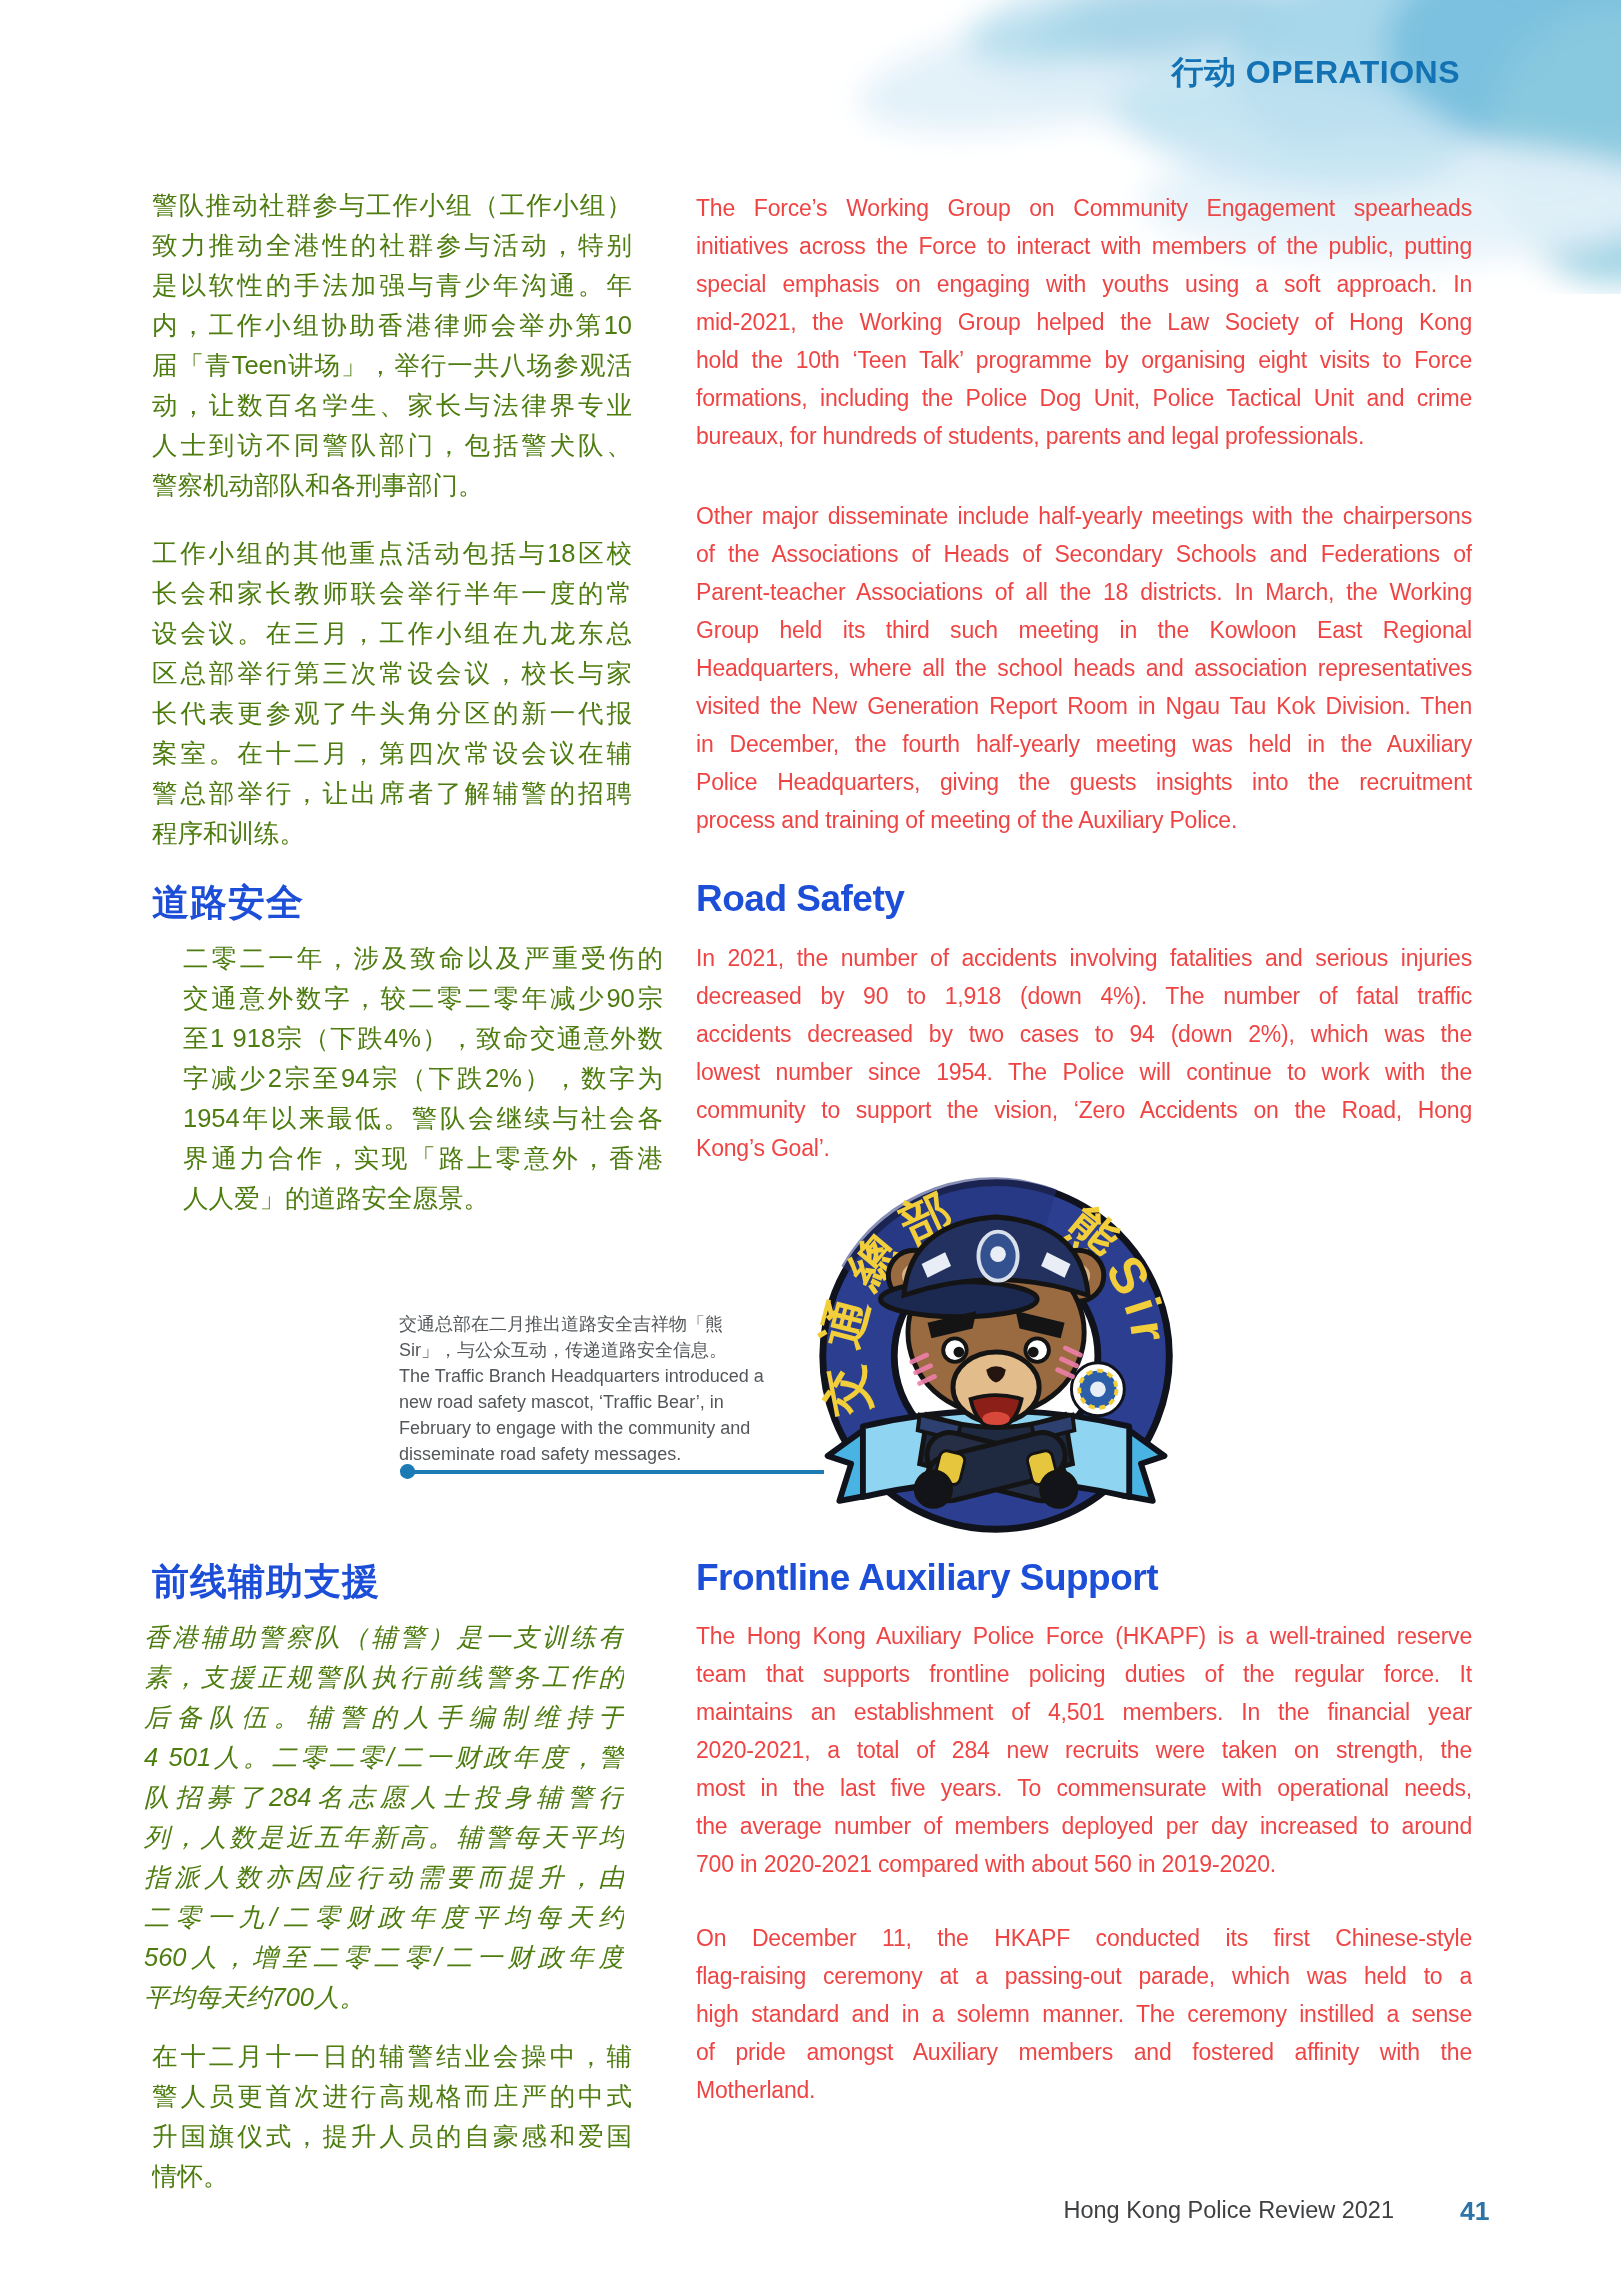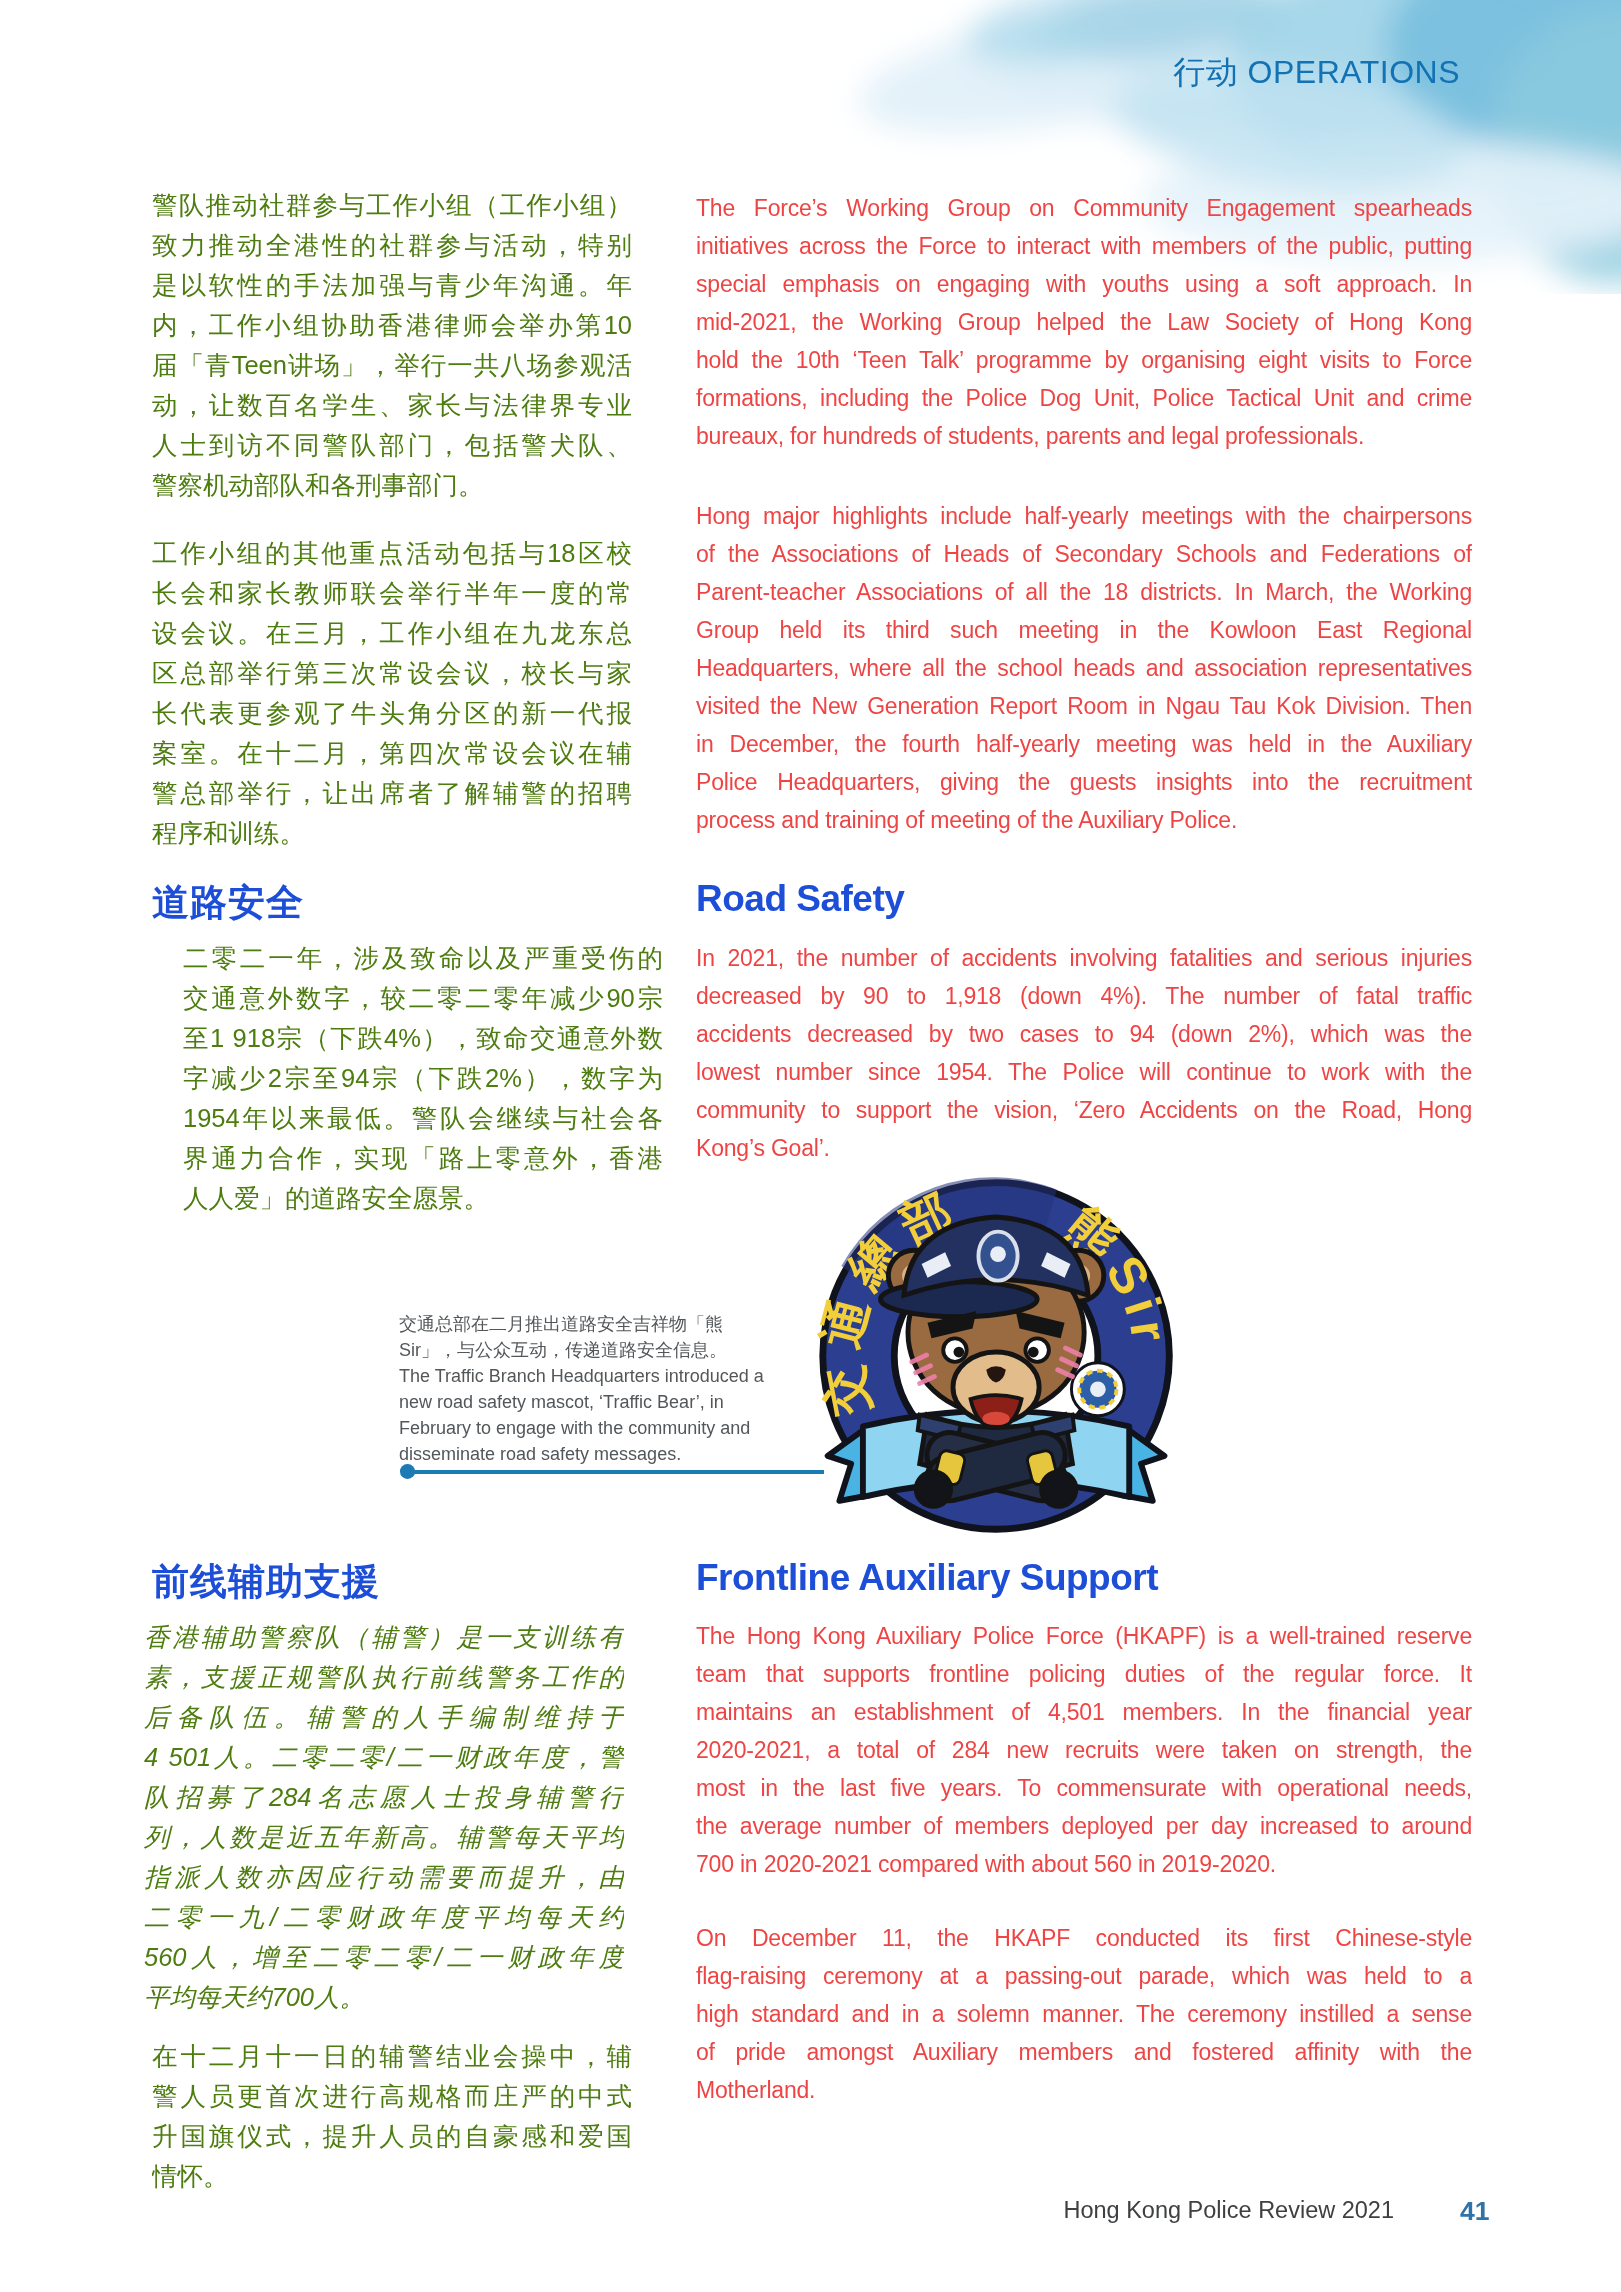--- a/index.html
+++ b/index.html
@@ -12,21 +12,21 @@
   .abs{position:absolute;}
   
   .zh{font-size:25.5px;line-height:40px;color:#4d7c0f;}
   .zh .ln{height:40px;overflow:hidden;}
   .en{font-size:23px;line-height:38px;color:#ef4444;letter-spacing:-0.2px;}
   .en .ln{height:38px;overflow:hidden;white-space:nowrap;}
   .j{text-align:justify;text-align-last:justify;text-justify:inter-character;white-space:normal!important;}
   .heading{font-weight:bold;color:#1d4ed8;}
   .h-zh{font-size:37px;line-height:47px;letter-spacing:1px;}
   .h-en{font-size:37px;line-height:45px;letter-spacing:-0.5px;}
-  .page-header{font-size:32px;font-weight:normal;color:#1272b4;text-align:right;letter-spacing:0.5px;}
+  .page-header{font-size:32px;font-weight:bold;color:#1272b4;text-align:right;letter-spacing:0.5px;}
   .caption{font-size:18px;line-height:26px;color:#53575a;}
   .caption .ln{height:26px;overflow:visible;white-space:nowrap;}
   .leader-line{background:#1c7ab5;height:3.9px;}
   .leader-dot{width:14.7px;height:14.7px;border-radius:50%;background:#1c7ab5;}
   .footer-text{font-size:23.5px;color:#3e4042;text-align:right;}
   .page-number{font-size:26.5px;font-weight:bold;color:#2e74a9;}
 </style>
 </head>
 <body>
 
@@ -112,21 +112,21 @@
   <div class="abs en" style="top:189px;left:696px;width:776px;">
       <div class="ln j">The Force’s Working Group on Community Engagement spearheads</div>
       <div class="ln j">initiatives across the Force to interact with members of the public, putting</div>
       <div class="ln j">special emphasis on engaging with youths using a soft approach. In</div>
       <div class="ln j">mid-2021, the Working Group helped the Law Society of Hong Kong</div>
       <div class="ln j">hold the 10th ‘Teen Talk’ programme by organising eight visits to Force</div>
       <div class="ln j">formations, including the Police Dog Unit, Police Tactical Unit and crime</div>
       <div class="ln">bureaux, for hundreds of students, parents and legal professionals.</div>
     </div>
   <div class="abs en" style="top:497px;left:696px;width:776px;">
-      <div class="ln j">Hong major highlights include half-yearly meetings with the chairpersons</div>
+      <div class="ln j">Other major disseminate include half-yearly meetings with the chairpersons</div>
       <div class="ln j">of the Associations of Heads of Secondary Schools and Federations of</div>
       <div class="ln j">Parent-teacher Associations of all the 18 districts. In March, the Working</div>
       <div class="ln j">Group held its third such meeting in the Kowloon East Regional</div>
       <div class="ln j">Headquarters, where all the school heads and association representatives</div>
       <div class="ln j">visited the New Generation Report Room in Ngau Tau Kok Division. Then</div>
       <div class="ln j">in December, the fourth half-yearly meeting was held in the Auxiliary</div>
       <div class="ln j">Police Headquarters, giving the guests insights into the recruitment</div>
       <div class="ln">process and training of meeting of the Auxiliary Police.</div>
     </div>
 

